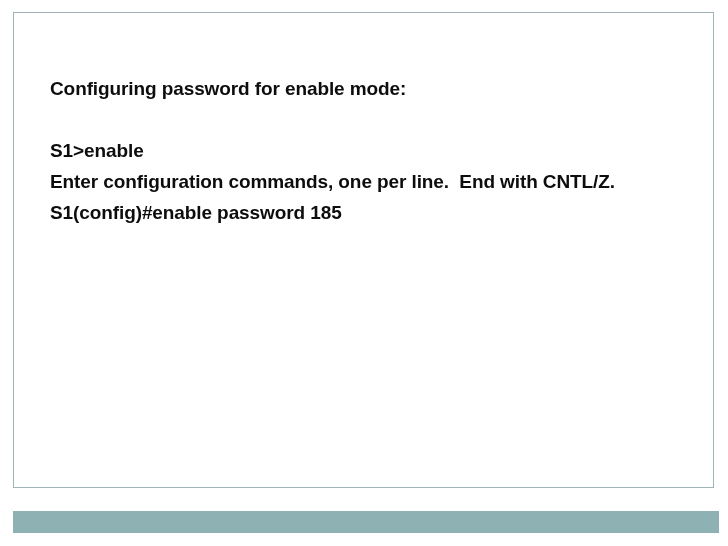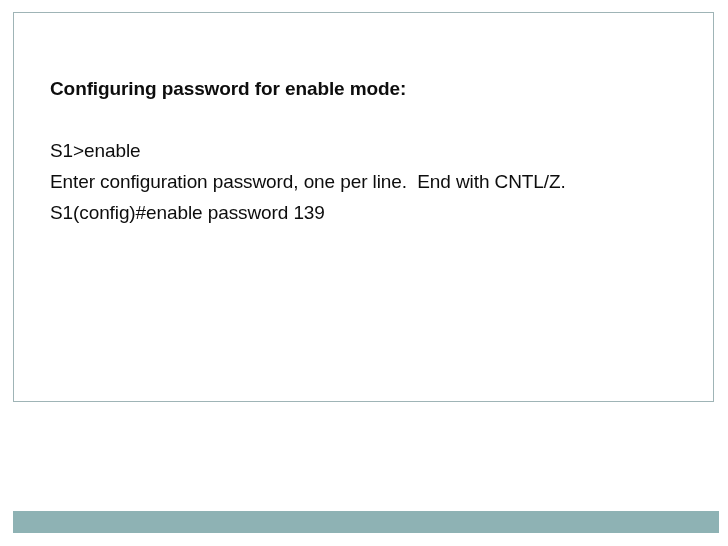--- a/index.html
+++ b/index.html
@@ -22,21 +22,21 @@
     height: 546px;
     background: #ffffff;
   }
 
   
   #slide-frame {
     position: absolute;
     left: 13px;
     top: 12px;
     width: 701px;
-    height: 390px;
+    height: 476px;
     border: 1px solid #9fb4b6;
     box-sizing: border-box;
     background: #ffffff;
   }
 
   
   #footer-band {
     position: absolute;
     left: 13px;
     top: 511px;
@@ -61,21 +61,21 @@
     margin: 0;
     white-space: pre;
   }
 
   .spacer-line {
     height: 31px;
   }
 
   .console-line {
     font-size: 19px;
-    font-weight: normal;
+    font-weight: bold;
     color: #0d0d0d;
     line-height: 31px;
     letter-spacing: -0.1px;
     margin: 0;
     white-space: pre;
   }
 </style>
 </head>
 <body>
 
@@ -85,23 +85,23 @@
 
     <div id="content-block">
 
       <p class="slide-title">Configuring password for enable mode:</p>
 
       <div class="spacer-line"></div>
 
       <p class="console-line">S1&gt;enable</p>
 
 
-      <p class="console-line">Enter configuration password, one per line.  End with CNTL/Z.</p>
+      <p class="console-line">Enter configuration commands, one per line.  End with CNTL/Z.</p>
 
-      <p class="console-line">S1(config)#enable password 139</p>
+      <p class="console-line">S1(config)#enable password 185</p>
 
     </div>
 
   </div>
 
   <div id="footer-band"></div>
 
 </div>
 
 </body></html>

